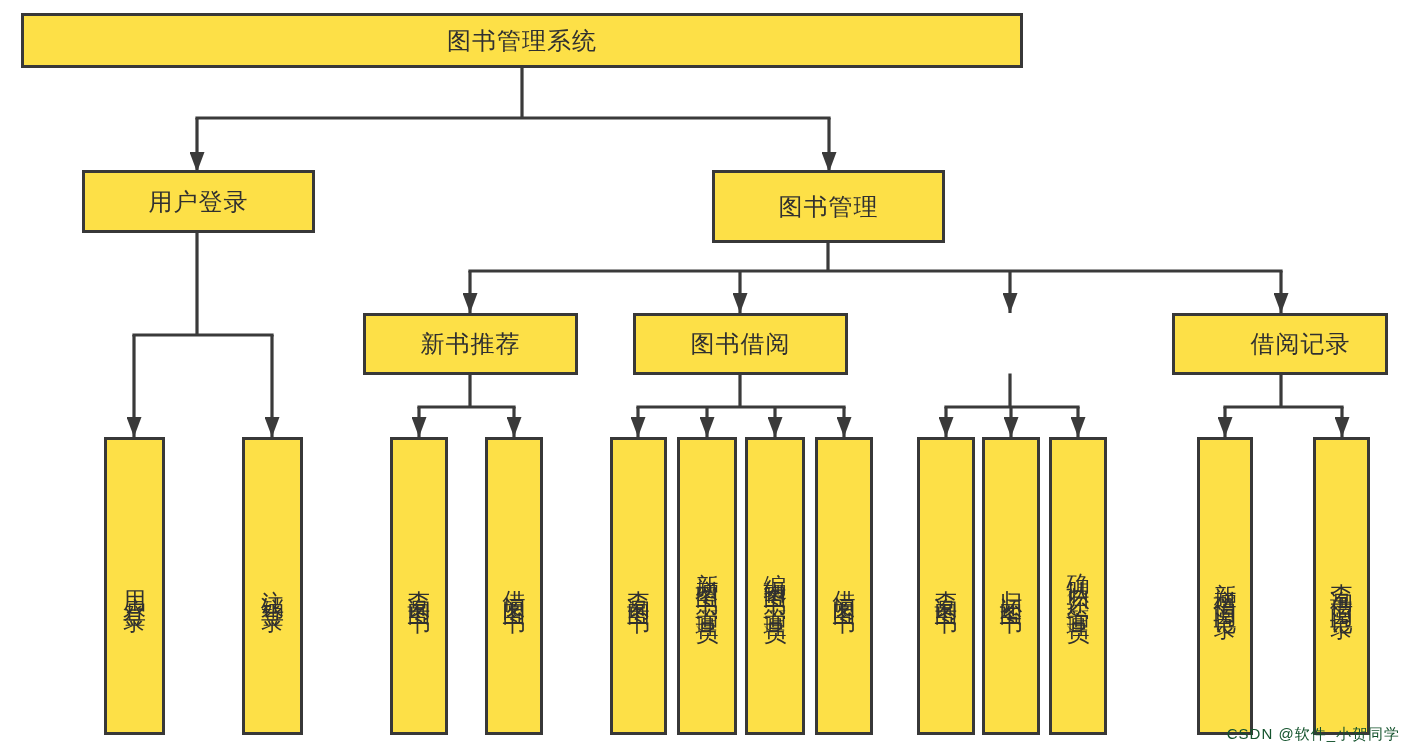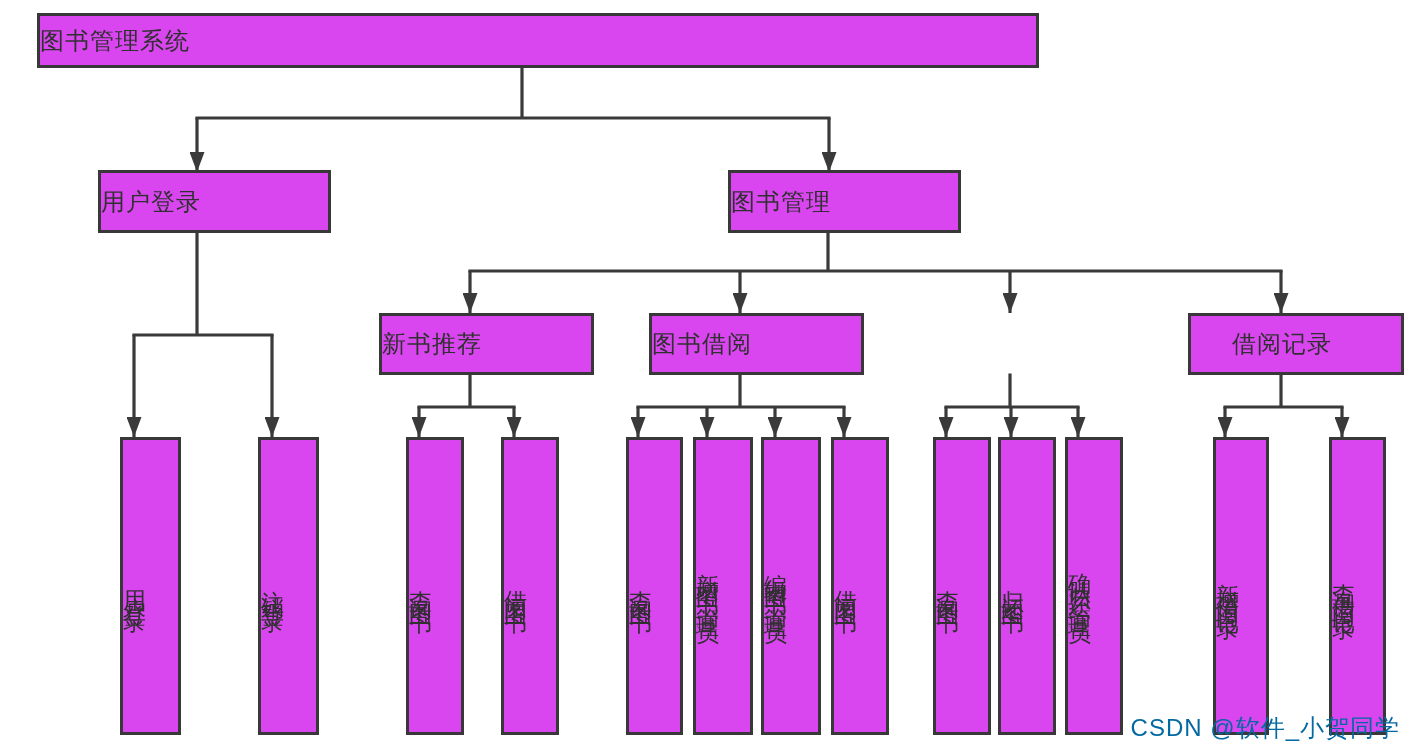--- a/index.html
+++ b/index.html
@@ -20,45 +20,45 @@
     left: 0;
     top: 0;
     width: 1405px;
     height: 747px;
     pointer-events: none;
   }
   .node {
     position: absolute;
     box-sizing: border-box;
     border: 3px solid #383838;
-    background: #d946ef;
+    background: #fde047;
     display: flex;
     align-items: center;
+    justify-content: center;
     z-index: 2;
-    margin-left: 16px;
   }
   .node .label {
     color: #303030;
     font-size: 24px;
     letter-spacing: 1px;
     white-space: nowrap;
   }
   .leaf .label {
     writing-mode: vertical-rl;
     font-size: 23px;
     letter-spacing: 7px;
     white-space: nowrap;
     line-height: 1;
   }
   .watermark {
     position: absolute;
     right: 5px;
     bottom: 3px;
-    font-size: 24px;
-    color: #0369a1;
+    font-size: 15px;
+    color: #14532d;
     letter-spacing: 1px;
     z-index: 3;
     white-space: nowrap;
   }
 </style>
 </head>
 <body>
 
 <div class="stage">
 
@@ -98,21 +98,21 @@
     <path d="M1342 407 V437" fill="none" stroke="#3a3a3a" stroke-width="3.2" marker-end="url(#arrow)"></path>
   </svg>
 
   <div class="node" style="left:21px; top:13px; width:1002px; height:55px;">
     <span class="label">图书管理系统</span>
   </div>
 
   <div class="node" style="left:82px; top:170px; width:233px; height:63px;">
     <span class="label">用户登录</span>
   </div>
-  <div class="node" style="left:712px; top:170px; width:233px; height:63px;">
+  <div class="node" style="left:712px; top:170px; width:233px; height:73px;">
     <span class="label">图书管理</span>
   </div>
 
   <div class="node" style="left:633px; top:313px; width:215px; height:62px;">
     <span class="label">图书借阅</span>
   </div>
   <div class="node" style="left:363px; top:313px; width:215px; height:62px;">
     <span class="label">新书推荐</span>
   </div>
   <div class="node" style="left:1172px; top:313px; width:216px; height:62px;padding-left:41px;">

